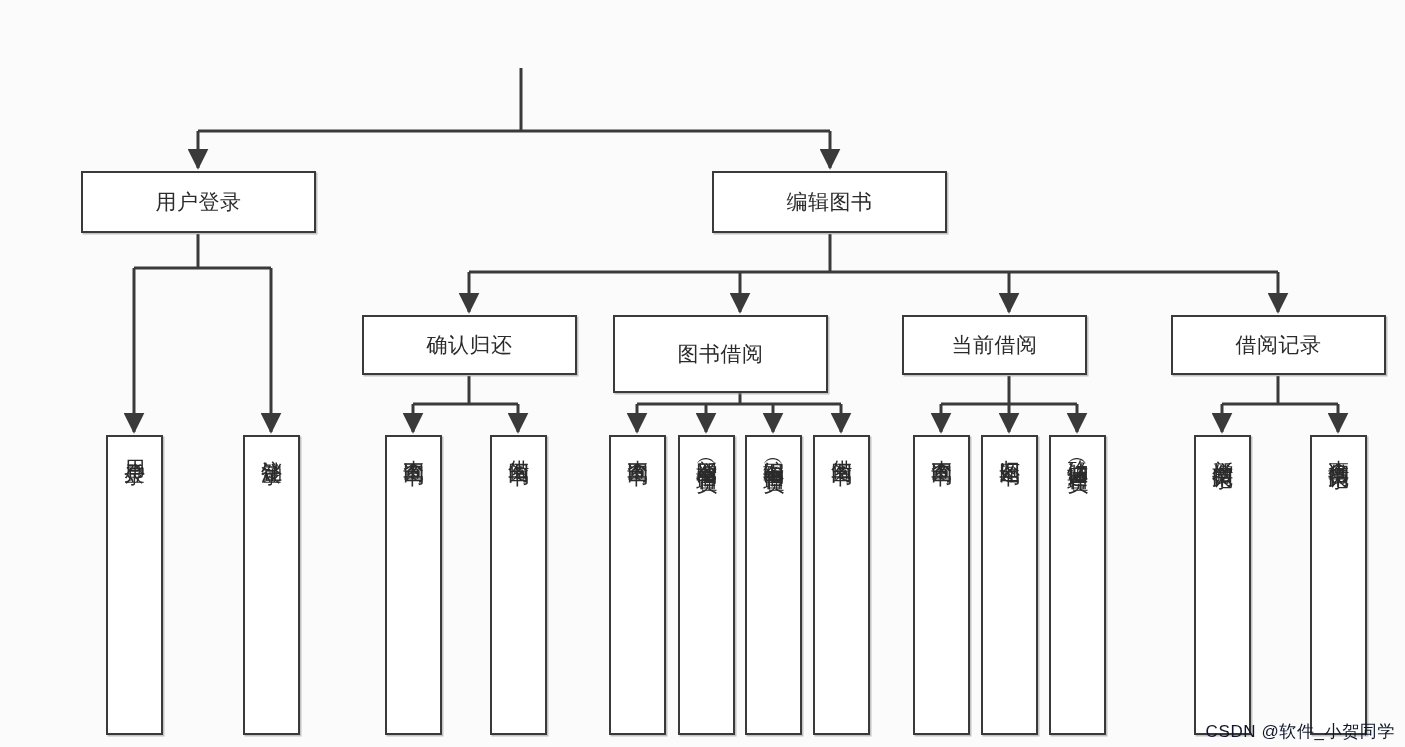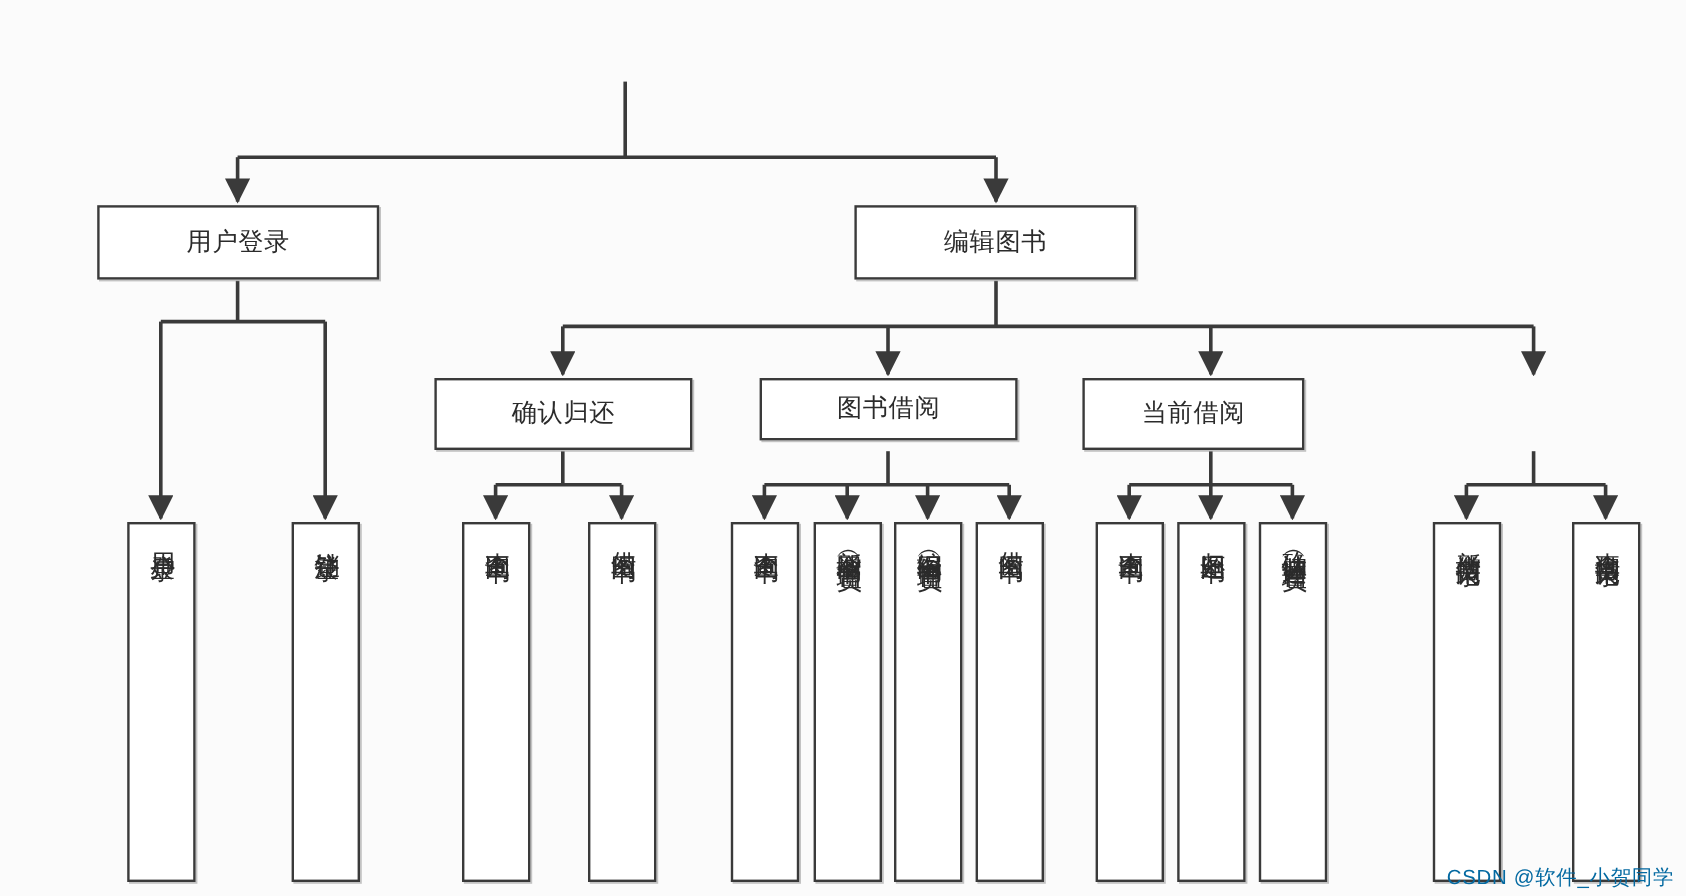--- a/index.html
+++ b/index.html
@@ -57,21 +57,21 @@
     line-height: 1.06;
     letter-spacing: 2px;
     max-height: 290px;
   }
   .node.root .lbl { font-size: 22px; }
   .watermark {
     position: absolute;
     right: 10px;
     bottom: 4px;
     font-size: 17px;
-    color: #0369a1;
+    color: #0f172a;
     letter-spacing: 0.6px;
     white-space: nowrap;
   }
 </style>
 </head>
 <body>
 
 <div id="canvas">
 
   <svg id="edges" viewBox="0 0 1405 747" xmlns="http://www.w3.org/2000/svg">
@@ -128,25 +128,28 @@
   <div class="node horizontal" style="left:81px; top:171px; width:235px; height:62px;">
     <span class="lbl">用户登录</span>
   </div>
   <div class="node horizontal" style="left:712px; top:171px; width:235px; height:62px;">
     <span class="lbl">编辑图书</span>
   </div>
 
   <div class="node horizontal" style="left:362px; top:315px; width:215px; height:60px;">
     <span class="lbl">确认归还</span>
   </div>
-  <div class="node horizontal" style="left:633px; top:315px; width:215px; height:52px;">
+  <div class="node horizontal" style="left:613px; top:315px; width:215px; height:78px;">
     <span class="lbl">图书借阅</span>
   </div>
   <div class="node horizontal" style="left:902px; top:315px; width:185px; height:60px;">
     <span class="lbl">当前借阅</span>
+  </div>
+  <div class="node horizontal" style="left:1171px; top:315px; width:215px; height:60px;">
+    <span class="lbl">借阅记录</span>
   </div>
 
   <div class="node vertical" style="left:106px; top:435px; width:57px; height:300px;">
     <span class="lbl">用户登录</span>
   </div>
   <div class="node vertical" style="left:243px; top:435px; width:57px; height:300px;">
     <span class="lbl">注销登录</span>
   </div>
 
   <div class="node vertical" style="left:385px; top:435px; width:57px; height:300px;">

